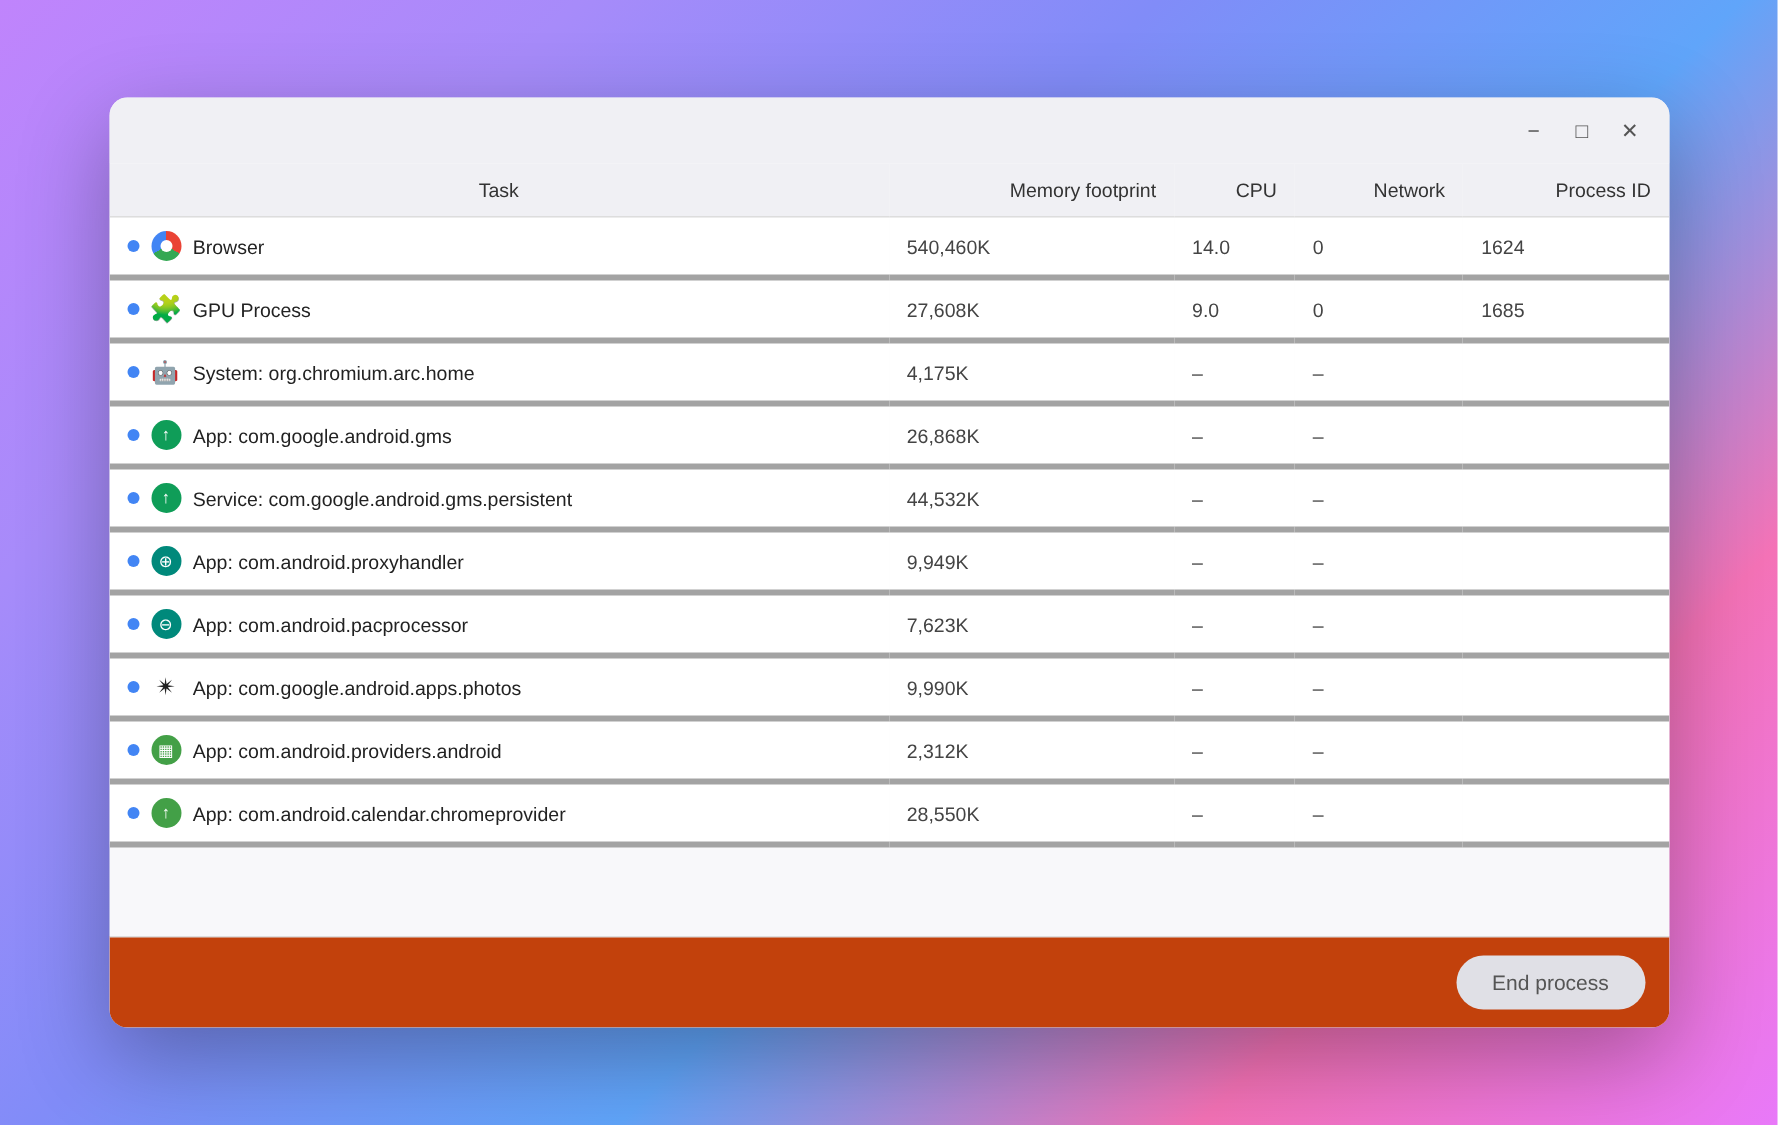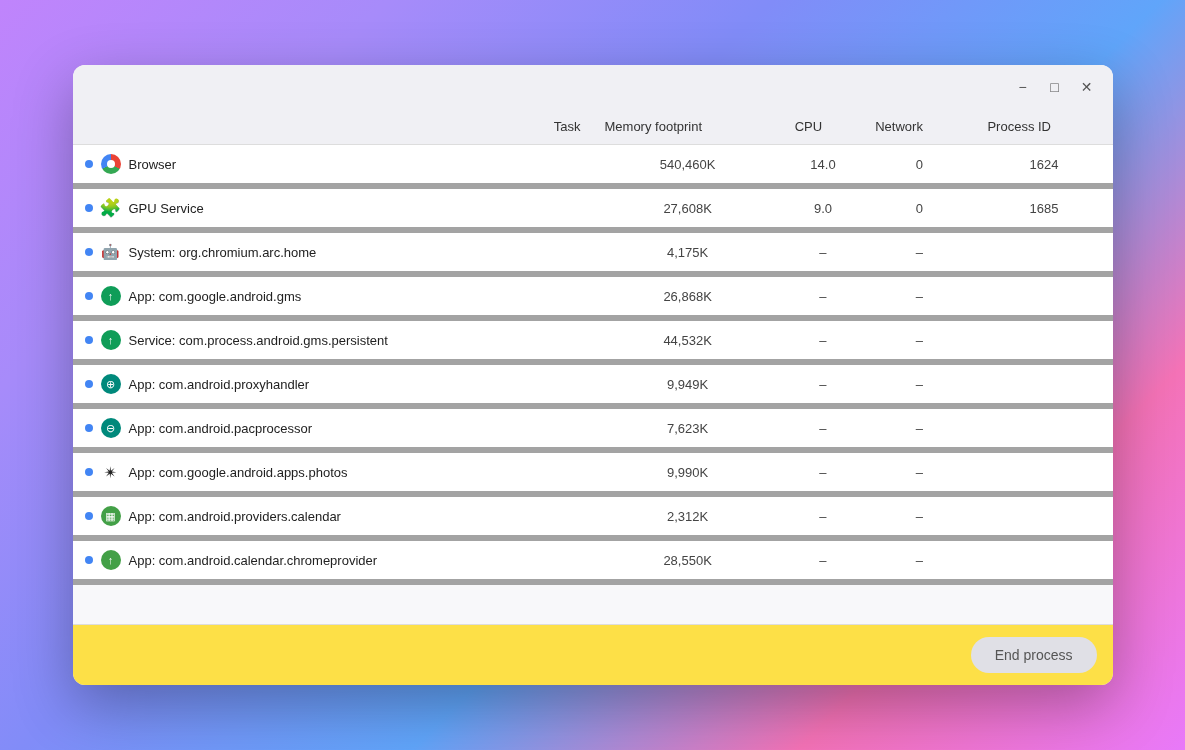--- a/index.html
+++ b/index.html
@@ -65,41 +65,41 @@
 
     thead tr {
       background: #f0f0f4;
       border-bottom: 1px solid #ddd;
     }
 
     thead th {
       padding: 10px 12px;
       font-weight: 500;
       color: #333;
+      text-align: center;
+      font-size: 13px;
+    }
+
+    thead th.right {
       text-align: right;
-      font-size: 13px;
-    }
-
-    thead th.right {
-      text-align: left;
     }
 
     tbody tr {
-      border-bottom: 6px solid #a3a3a3;
+      border-bottom: 4px solid #a3a3a3;
       background: #ffffff;
     }
 
     tbody td {
       padding: 9px 12px;
       color: #222;
       font-size: 13px;
     }
 
     tbody td.right {
-      text-align: center;
+      text-align: left;
       color: #444;
     }
 
     .task-cell {
       display: flex;
       align-items: center;
       gap: 8px;
     }
 
     .status-dot {
@@ -138,21 +138,21 @@
       height: 8px;
       border-radius: 50%;
       background: white;
     }
 
     .footer {
       display: flex;
       justify-content: flex-end;
       align-items: center;
       padding: 12px 16px;
-      background: #fde047;
+      background: #c2410c;
       border-top: 1px solid #ddd;
     }
 
     .end-process-btn {
       background: #e0e0e6;
       border: none;
       border-radius: 20px;
       padding: 10px 24px;
       font-size: 14px;
       color: #555;
@@ -233,21 +233,21 @@
       <td class="right">0</td>
       <td class="right">1624</td>
     </tr>
           <tr>
       <td>
         <div class="task-cell">
           <div class="status-dot"></div>
           <div class="task-icon">
                   <span style="font-size:18px;">🧩</span>
                 </div>
-          <span>GPU Service</span>
+          <span>GPU Process</span>
         </div>
       </td>
       <td class="right">27,608K</td>
       <td class="right">9.0</td>
       <td class="right">0</td>
       <td class="right">1685</td>
     </tr>
           <tr>
       <td>
         <div class="task-cell">
@@ -278,21 +278,21 @@
       <td class="right">–</td>
       <td class="right"></td>
     </tr>
           <tr>
       <td>
         <div class="task-cell">
           <div class="status-dot"></div>
           <div class="task-icon">
                   <div class="icon-green-circle">↑</div>
                 </div>
-          <span>Service: com.process.android.gms.persistent</span>
+          <span>Service: com.google.android.gms.persistent</span>
         </div>
       </td>
       <td class="right">44,532K</td>
       <td class="right">–</td>
       <td class="right">–</td>
       <td class="right"></td>
     </tr>
           <tr>
       <td>
         <div class="task-cell">
@@ -338,21 +338,21 @@
       <td class="right">–</td>
       <td class="right"></td>
     </tr>
           <tr>
       <td>
         <div class="task-cell">
           <div class="status-dot"></div>
           <div class="task-icon">
                   <div class="icon-green-circle" style="background:#43a047;">▦</div>
                 </div>
-          <span>App: com.android.providers.calendar</span>
+          <span>App: com.android.providers.android</span>
         </div>
       </td>
       <td class="right">2,312K</td>
       <td class="right">–</td>
       <td class="right">–</td>
       <td class="right"></td>
     </tr>
           <tr>
       <td>
         <div class="task-cell">

